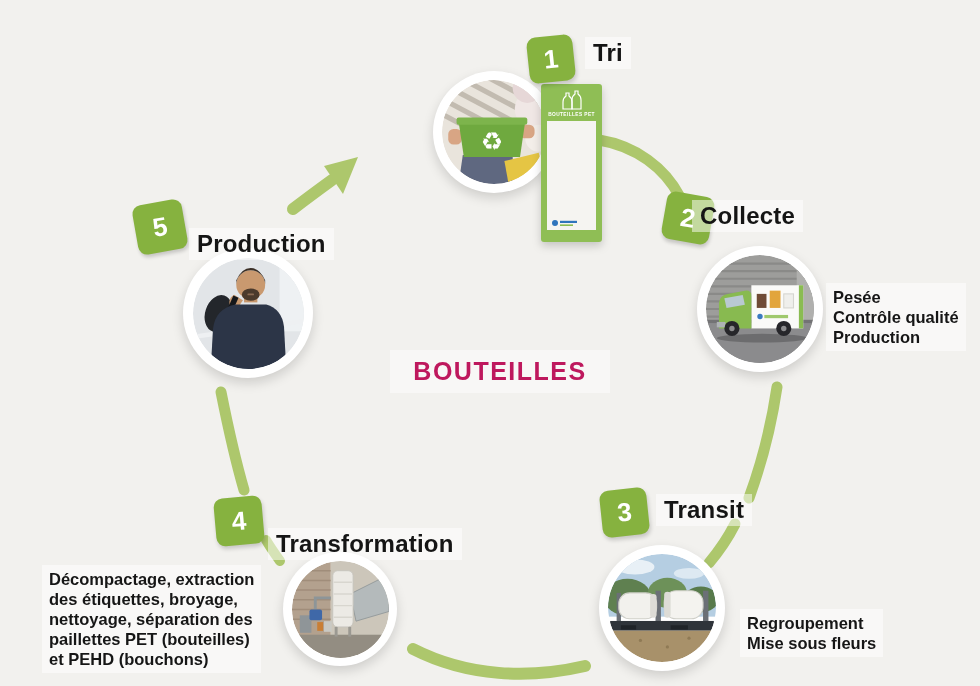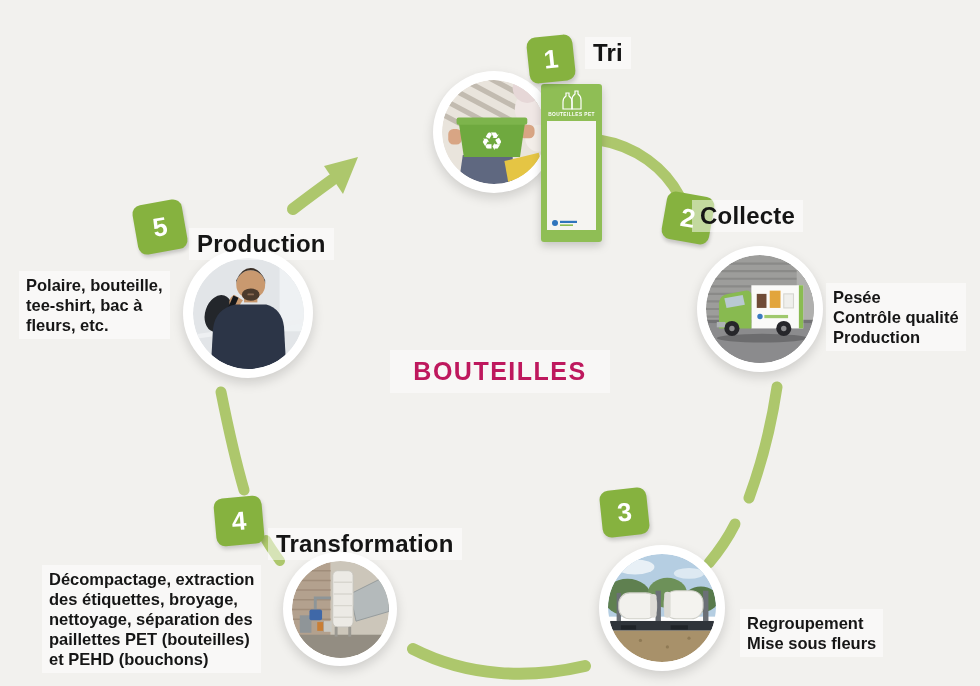--- a/index.html
+++ b/index.html
@@ -266,42 +266,38 @@
     </div>
   <div class="sq sq4">
       <span>4</span>
     </div>
   <div class="sq sq5">
       <span>5</span>
     </div>
 
   <div class="lbl lbl1">Tri</div>
   <div class="lbl lbl2">Collecte</div>
+  <div class="lbl lbl3">Transit</div>
   <div class="lbl lbl4">Transformation</div>
   <div class="lbl lbl5">Production</div>
 
   <div class="det det2">
     <div>Pesée</div>
     <div>Contrôle qualité</div>
     <div>Production</div>
   </div>
   <div class="det det3">
     <div>Regroupement</div>
     <div>Mise sous fleurs</div>
   </div>
   <div class="det det4">
     <div>Décompactage, extraction</div>
     <div>des étiquettes, broyage,</div>
     <div>nettoyage, séparation des</div>
     <div>paillettes PET (bouteilles)</div>
     <div>et PEHD (bouchons)</div>
   </div>
-  <div class="det det5">
-    <div>Polaire, bouteille,</div>
-    <div>tee-shirt, bac à</div>
-    <div>fleurs, etc.</div>
-  </div>
 
   <div class="title">
     <div>BOUTEILLES</div>
   </div>
 
 </div>
 
 </body></html>

